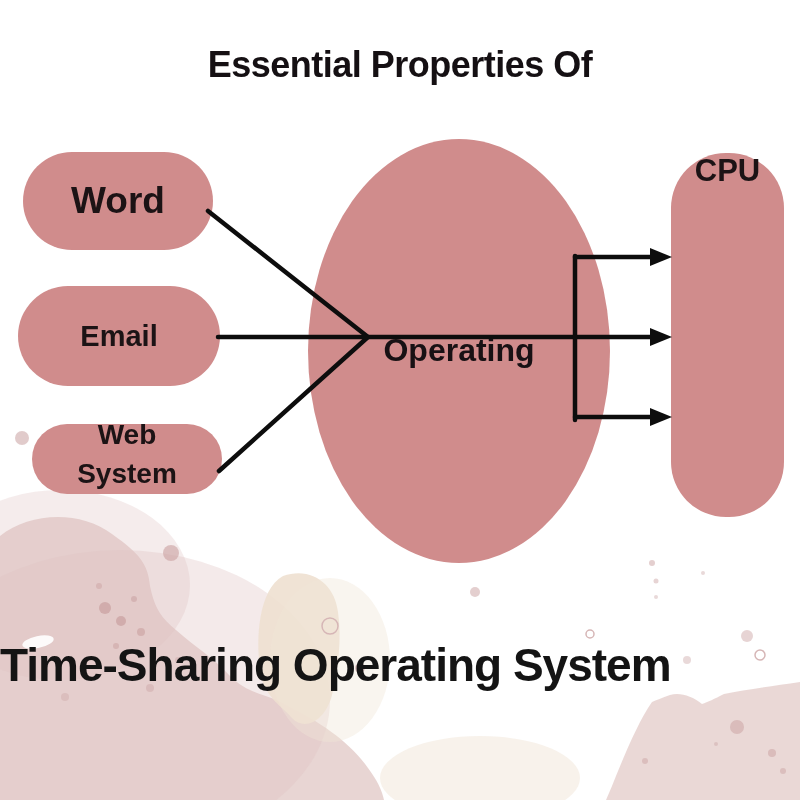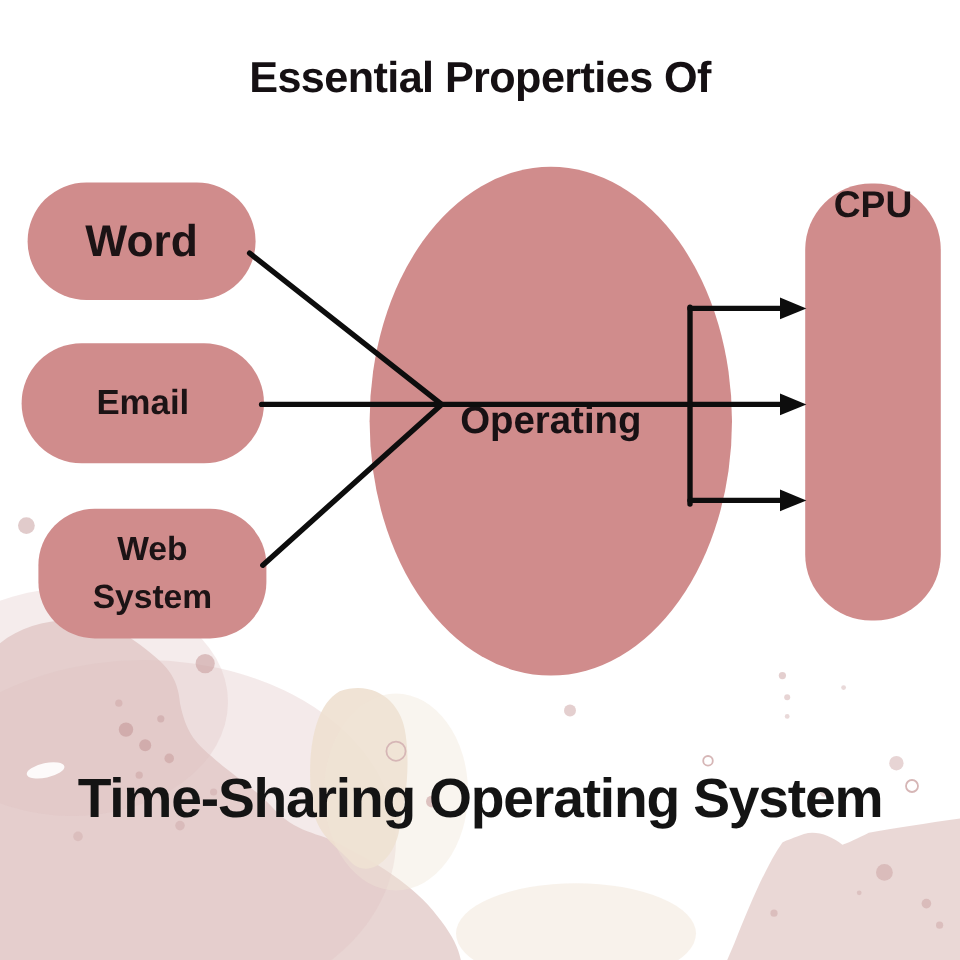--- a/index.html
+++ b/index.html
@@ -31,21 +31,21 @@
     display: flex;
     align-items: center;
     justify-content: center;
     text-align: center;
     font-weight: 700;
     color: #1c1315;
     z-index: 2;
   }
   .pill-word    { left: 23px;  top: 152px; width: 190px; height: 98px;  border-radius: 49px; font-size: 37px; }
   .pill-email   { left: 18px;  top: 286px; width: 202px; height: 100px; border-radius: 50px; font-size: 29px; }
-  .pill-browser { left: 32px;  top: 424px; width: 190px; height: 108px;  border-radius: 47px; font-size: 28px; line-height: 1.42; }
+  .pill-browser { left: 32px;  top: 424px; width: 190px; height: 70px;  border-radius: 47px; font-size: 28px; line-height: 1.42; align-items: flex-end; }
 
   .os-ellipse {
     position: absolute;
     left: 308px; top: 139px;
     width: 302px; height: 424px;
     border-radius: 50%;
     background: #d08c8c;
     display: flex;
     align-items: center;
     justify-content: center;
@@ -69,21 +69,21 @@
     font-weight: 700;
     font-size: 31px;
     color: #1c1315;
     z-index: 2;
   }
 
   .footer-title {
     position: absolute;
     left: 0; top: 638px;
     width: 800px;
-    text-align: center;
+    text-align: left;
     font-size: 46px;
     font-weight: 700;
     letter-spacing: -1px;
     color: #141414;
     z-index: 4;
   }
 
   .bg-svg   { z-index: 1; }
   .line-svg { z-index: 3; }
 </style>

